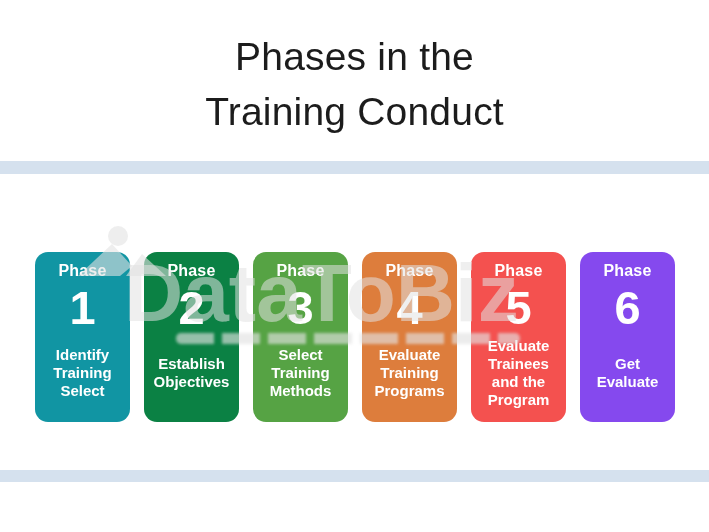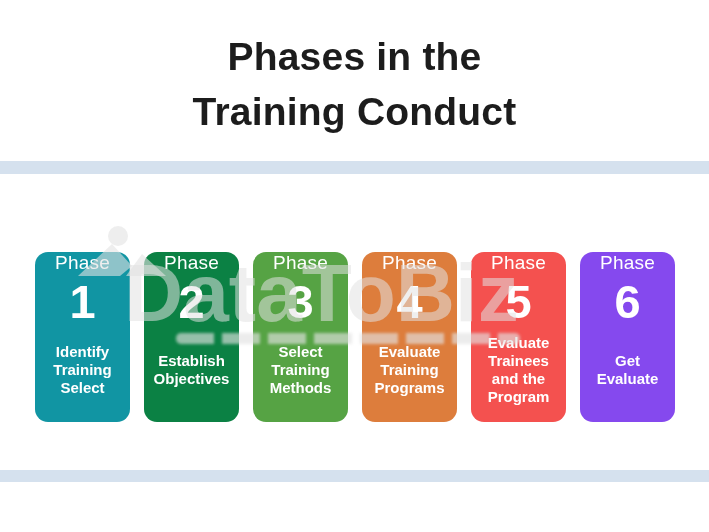--- a/index.html
+++ b/index.html
@@ -8,21 +8,21 @@
     width:709px;height:532px;
     background:#ffffff;
     overflow:hidden;
     font-family:"Liberation Sans", sans-serif;
   }
 
   
   .title{
     position:absolute;top:29px;left:0;width:709px;
     text-align:center;
-    font-weight:bold;
+    font-weight:normal;
     font-size:39px;
     line-height:55px;
     letter-spacing:0.2px;
     color:#1c1c1c;
     z-index:1;
   }
 
   
   .bar{position:absolute;left:0;width:709px;z-index:1;}
   .bar.top{top:161px;height:13px;}
@@ -36,22 +36,23 @@
   }
   .card{
     width:95px;height:170px;
     border-radius:13px;
     color:#ffffff;
     display:flex;flex-direction:column;align-items:center;
     text-align:center;
     box-sizing:border-box;
   }
   .phase-label{
-    font-size:19px;
-    font-weight:normal;
+    margin-top:10px;
+    font-size:16px;
+    font-weight:bold;
     letter-spacing:0.2px;
   }
   .phase-number{
     margin-top:4px;
     font-size:47px;
     line-height:48px;
     font-weight:bold;
   }
   .phase-desc{
     flex:1;

